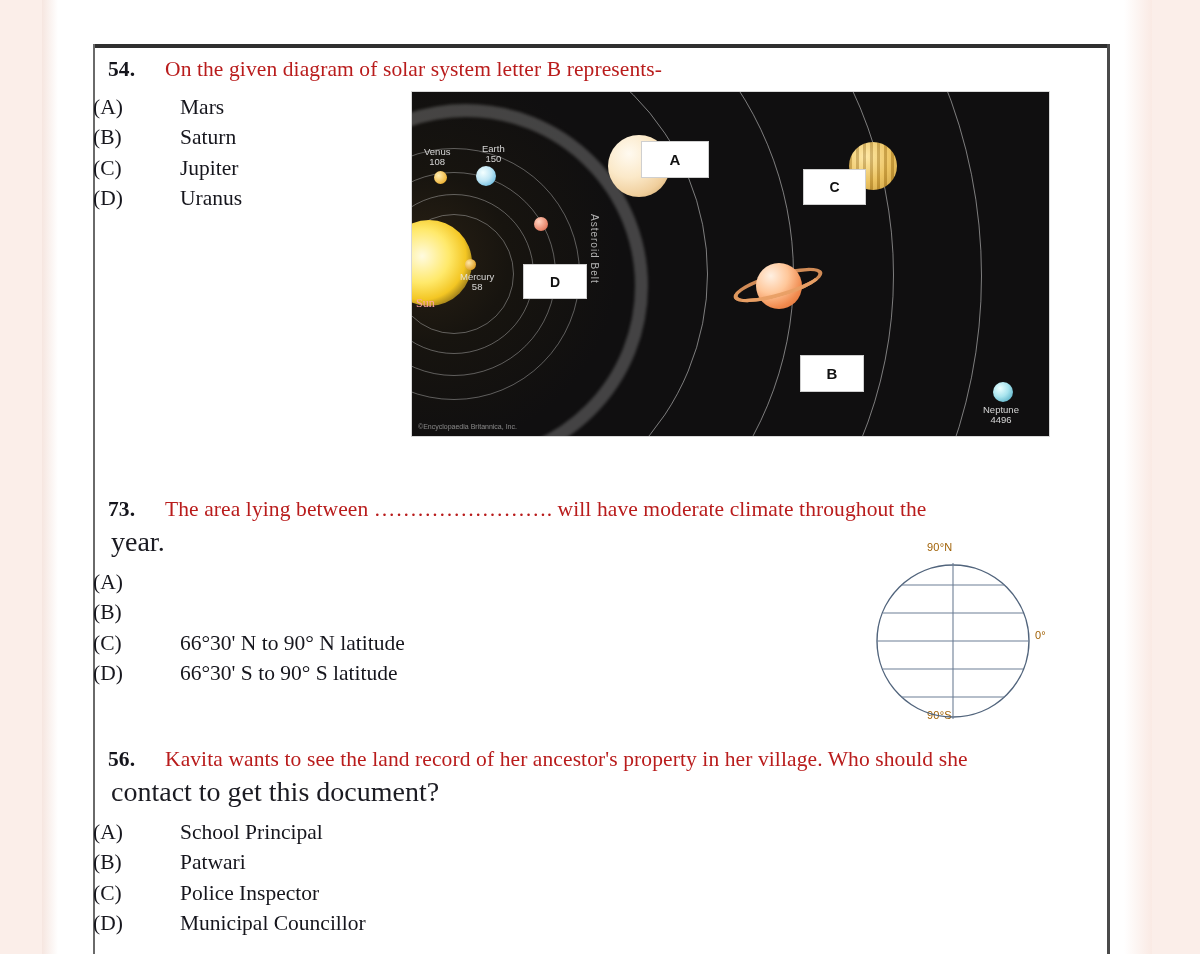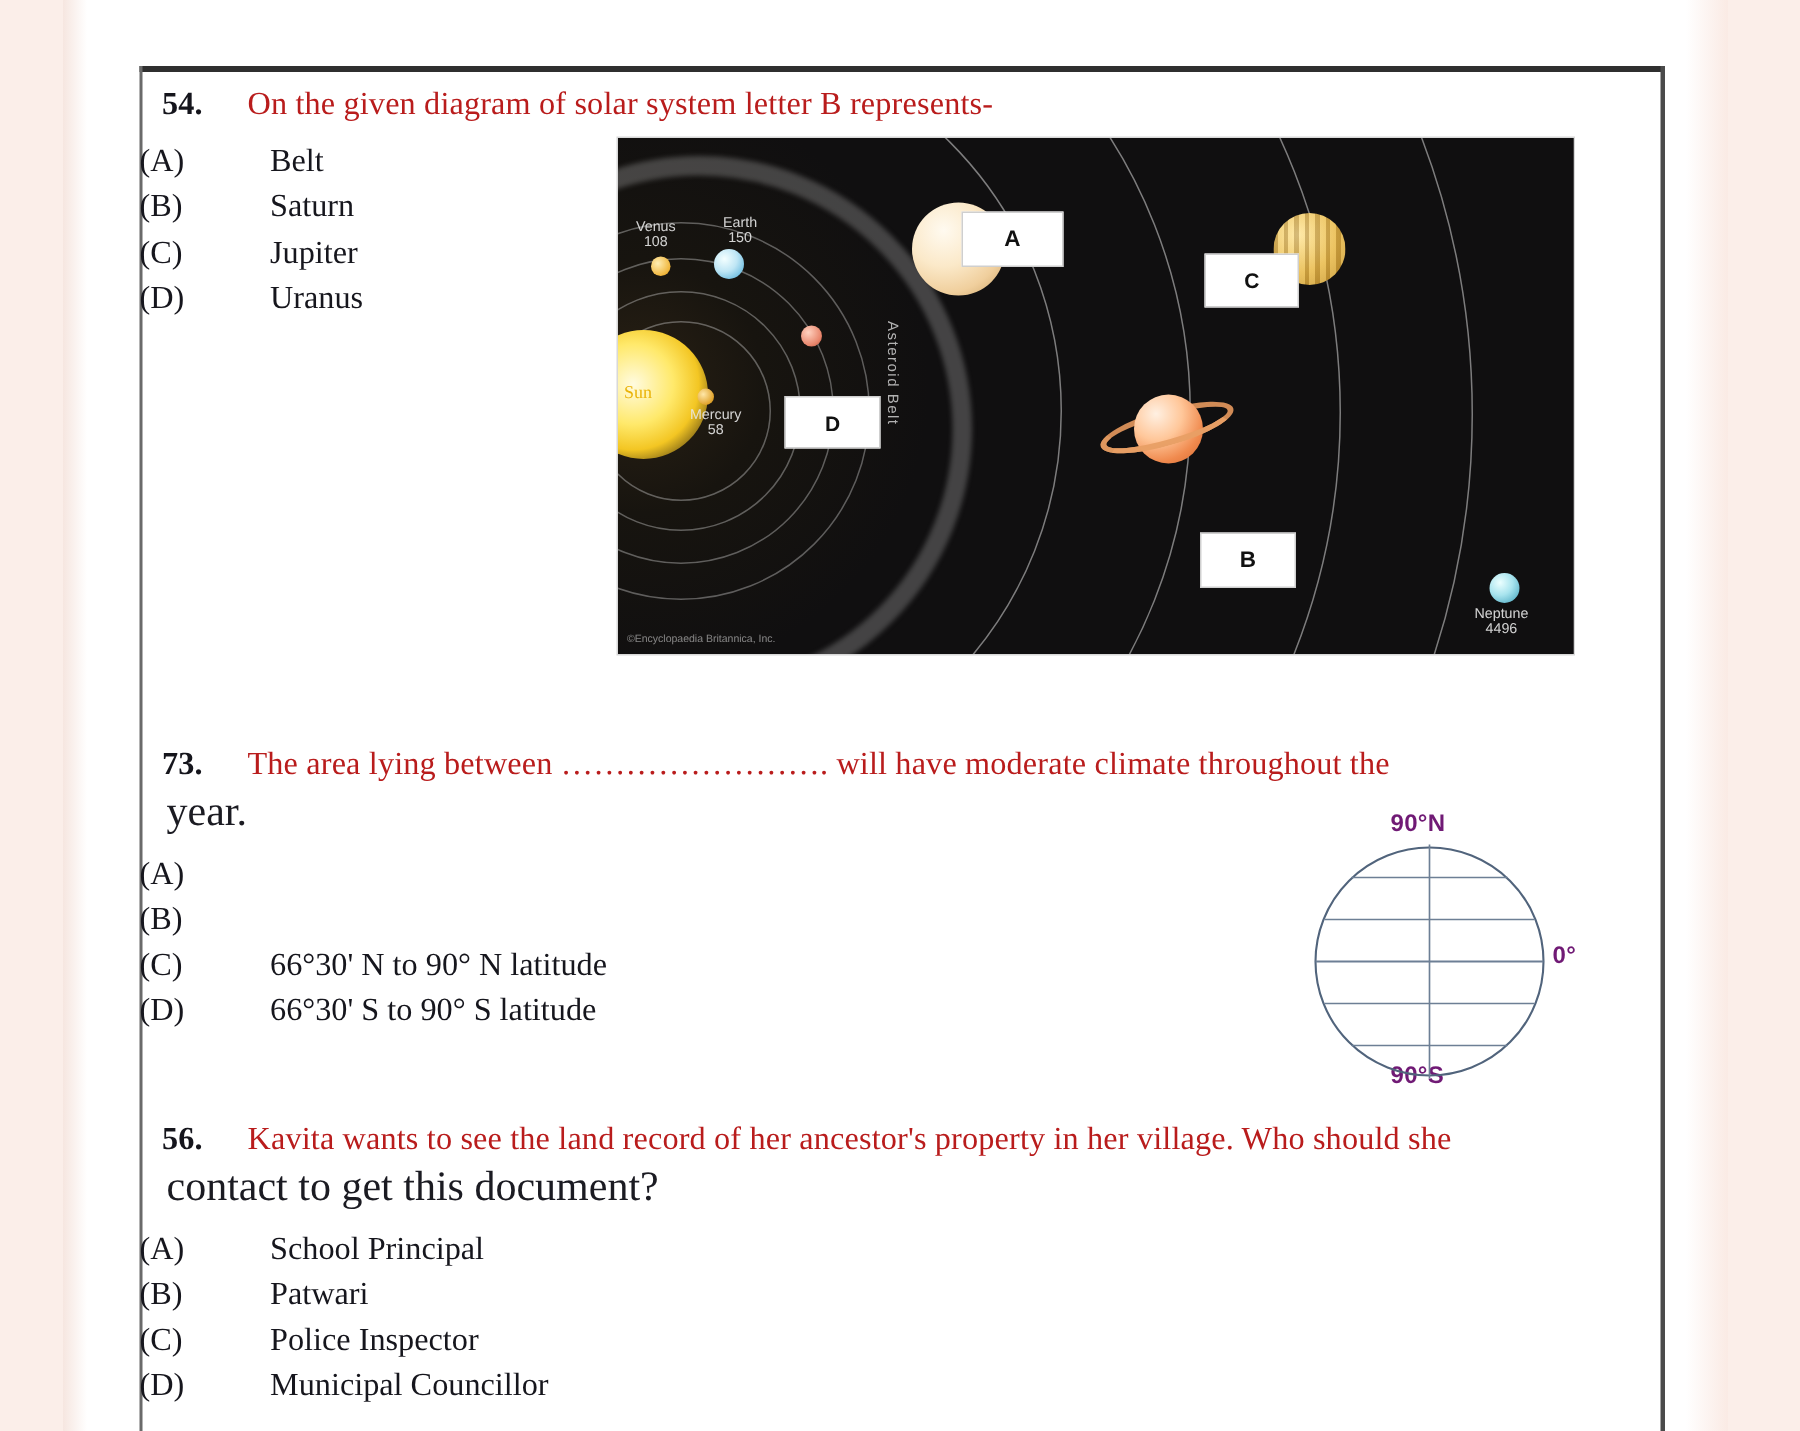--- a/index.html
+++ b/index.html
@@ -168,23 +168,24 @@
     opacity: .85;
   }
 
   .sun {
     position: absolute;
     border-radius: 50%;
     background: radial-gradient(circle at 42% 42%, #fffbe0 0%, #ffe96b 38%, #f3c623 62%, rgba(206,150,20,.25) 88%, rgba(150,100,10,0) 100%);
   }
   .sun-label {
     position: absolute;
-    color: #eab308;
+    color: #fca5a5;
     font-size: 12px;
     font-family: "Liberation Serif", serif;
+    margin-top: 42px;
   }
 
   .planet { position: absolute; border-radius: 50%; }
   .p-label {
     position: absolute;
     color: #e7e7e7;
     font-size: 9.5px;
     line-height: 1.05;
     text-align: center;
     font-family: "Liberation Sans", sans-serif;
@@ -219,24 +220,24 @@
   
   .globe-fig {
     position: absolute;
     left: 762px;
     top: 497px;
     width: 230px;
     height: 195px;
   }
   .globe-label {
     position: absolute;
-    font-size: 16px;
-    color: #701a75;
+    font-size: 11px;
+    color: #a16207;
     font-family: "Liberation Sans", sans-serif;
-    font-weight: 700;
+    font-weight: 400;
     letter-spacing: .2px;
     white-space: nowrap;
   }
 </style>
 </head>
 <body>
 
 <div class="paper"></div>
 <div class="paper-shade-left"></div>
 <div class="paper-shade-right"></div>
@@ -249,21 +250,21 @@
 
   <div class="q-block" style="left:0; top:12px; width:1016px;">
     <div class="q-head">
       <span class="q-num">54.</span>
       <span class="q-text">On the given diagram of solar system letter B represents-</span>
     </div>
 
     <div style="margin-top:8px;">
       <div class="opt-row">
         <span class="opt-key">(A)</span>
-        <span class="opt-val">Belt</span>
+        <span class="opt-val">Mars</span>
       </div>
       <div class="opt-row">
         <span class="opt-key">(B)</span>
         <span class="opt-val">Saturn</span>
       </div>
       <div class="opt-row">
         <span class="opt-key">(C)</span>
         <span class="opt-val">Jupiter</span>
       </div>
       <div class="opt-row">

